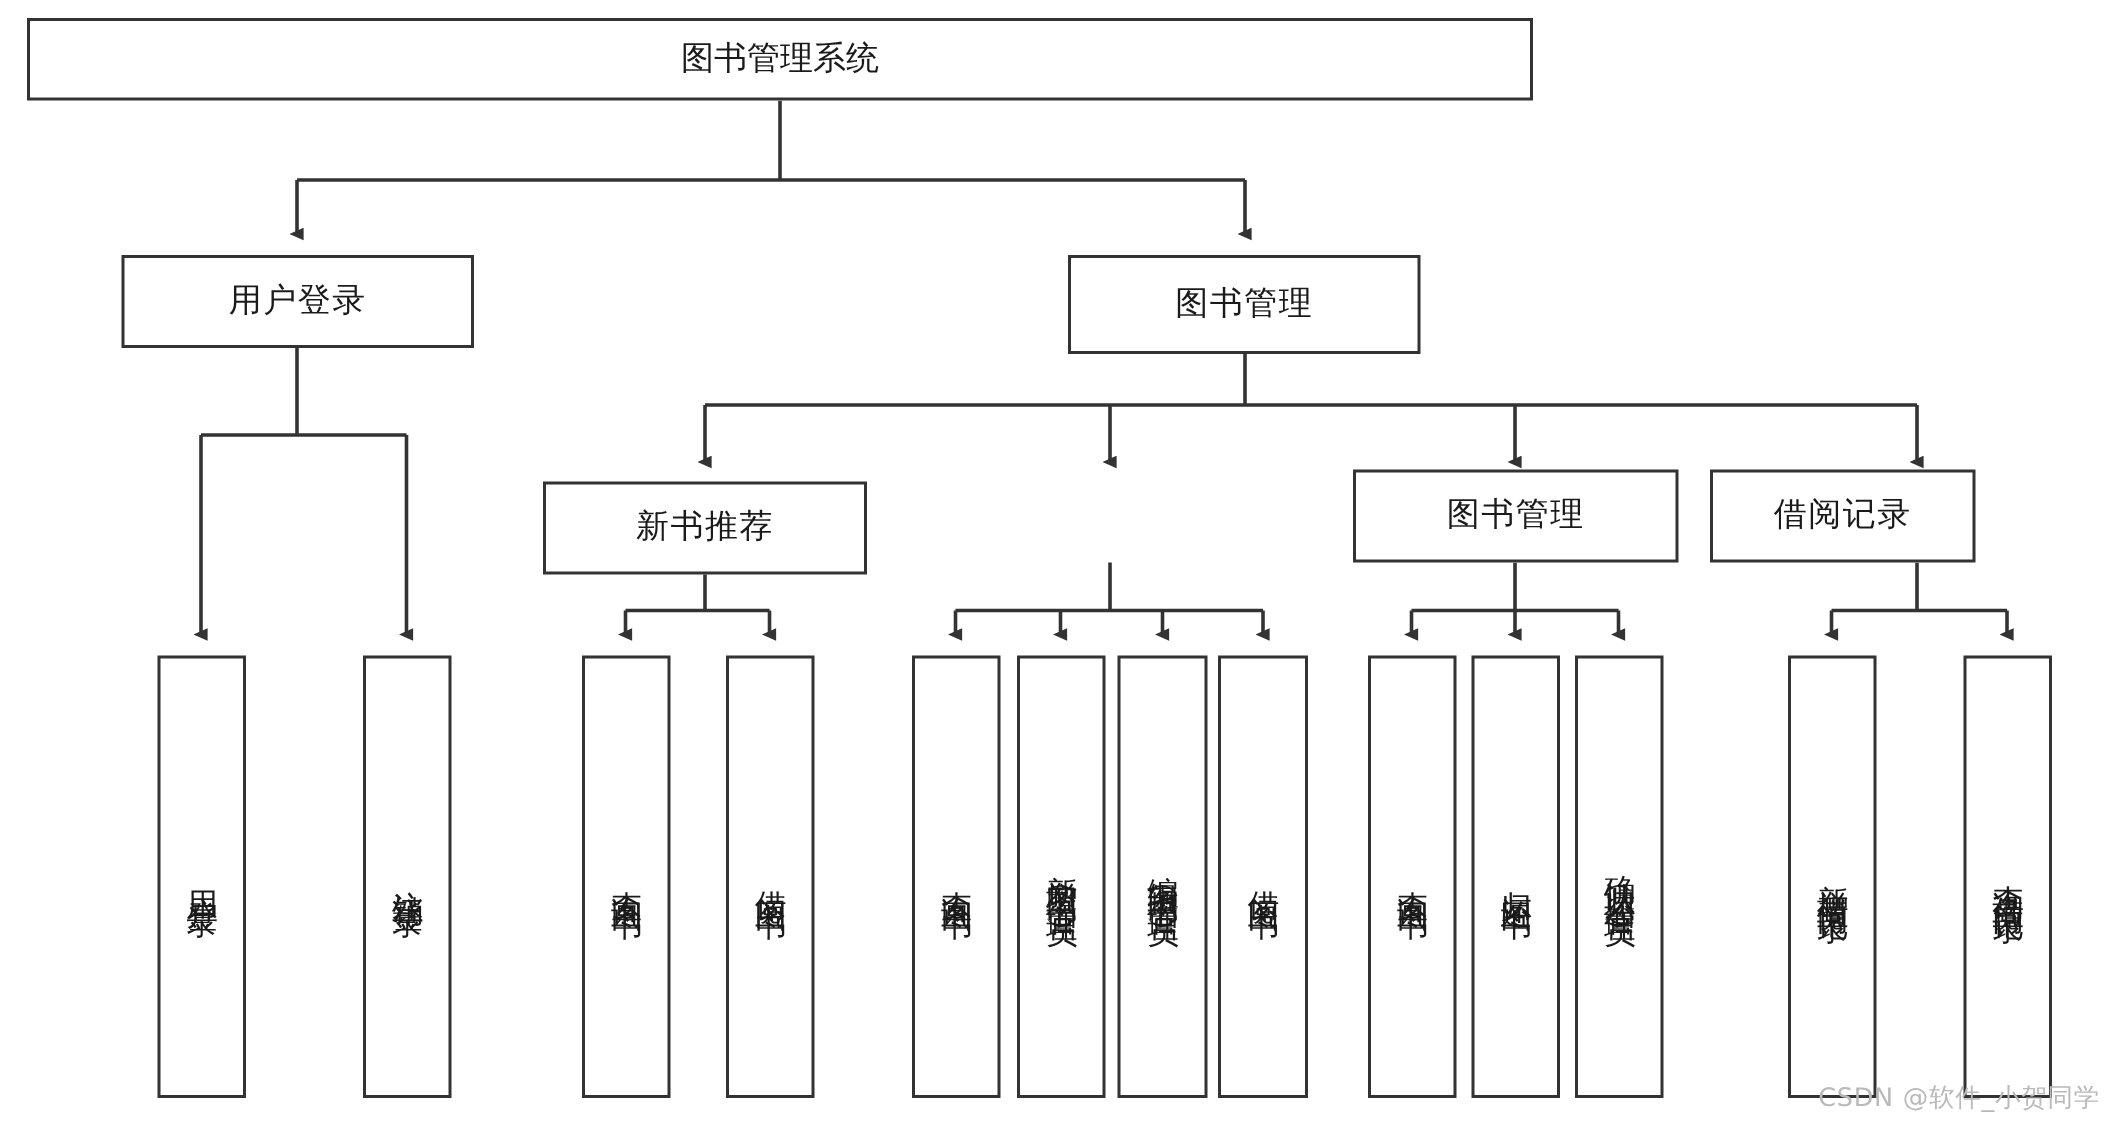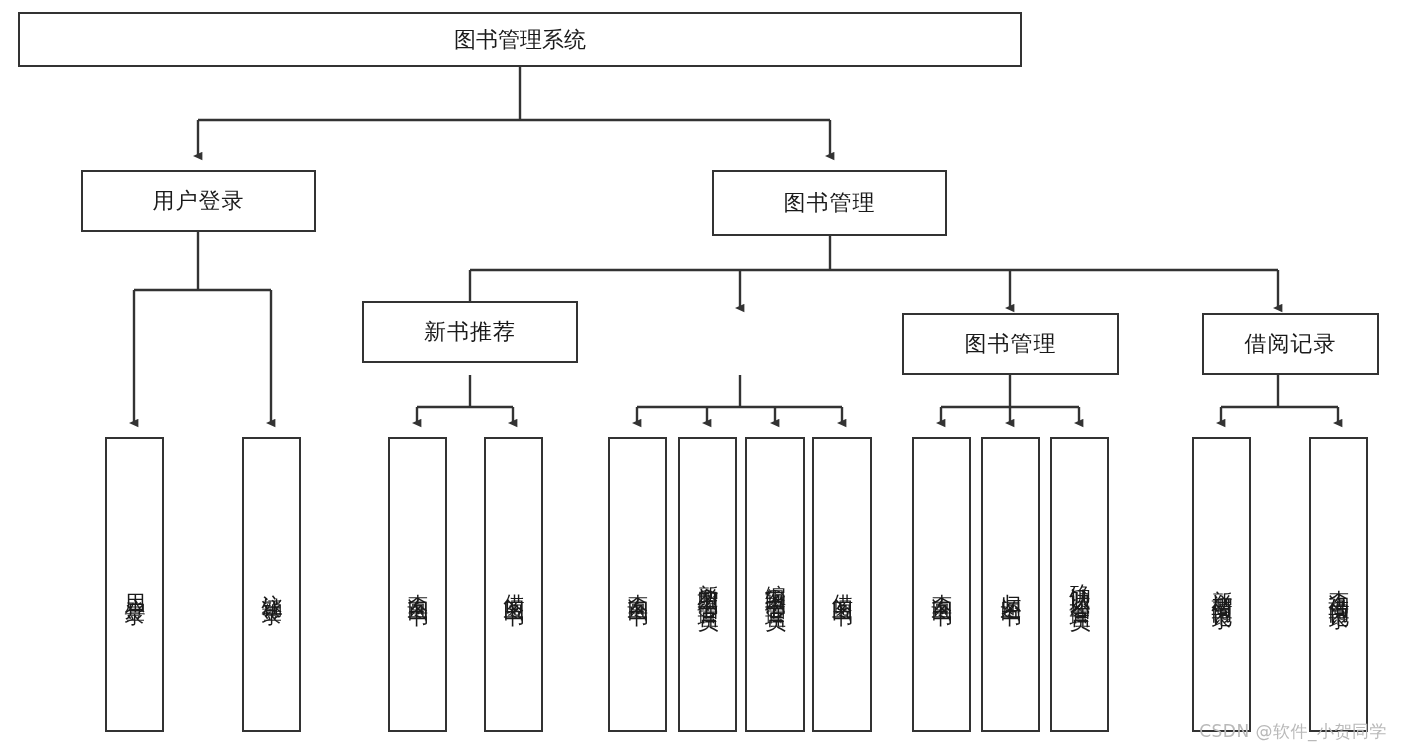--- a/index.html
+++ b/index.html
@@ -50,21 +50,21 @@
     letter-spacing: 4px;
     padding: 6px 0;
   }
   .node.vert .vlabel {
     writing-mode: vertical-rl;
     text-orientation: upright;
     white-space: nowrap;
   }
   .watermark {
     position: absolute;
-    right: 18px;
+    right: 5px;
     bottom: 4px;
     font-size: 17px;
     color: #b9b9b9;
     white-space: nowrap;
     letter-spacing: 0.5px;
   }
 </style>
 </head>
 <body>
 
@@ -122,27 +122,27 @@
     <span>图书管理系统</span>
   </div>
 
   <div class="node horiz" style="left:81px; top:170px; width:235px; height:62px;">
     <span>用户登录</span>
   </div>
   <div class="node horiz" style="left:712px; top:170px; width:235px; height:66px;align-items:center;">
     <span>图书管理</span>
   </div>
 
-  <div class="node horiz" style="left:362px; top:301px; width:216px; height:62px;">
+  <div class="node horiz" style="left:362px; top:321px; width:216px; height:62px;">
     <span>新书推荐</span>
   </div>
   <div class="node horiz" style="left:902px; top:313px; width:217px; height:62px;">
     <span>图书管理</span>
   </div>
-  <div class="node horiz" style="left:1202px; top:313px; width:177px; height:62px;">
+  <div class="node horiz" style="left:1140px; top:313px; width:177px; height:62px;">
     <span>借阅记录</span>
   </div>
 
   <div class="node vert" style="left:105px; top:437px; width:59px; height:295px;">
     <span class="vlabel">用户登录</span>
   </div>
   <div class="node vert" style="left:242px; top:437px; width:59px; height:295px;">
     <span class="vlabel">注销登录</span>
   </div>
 

